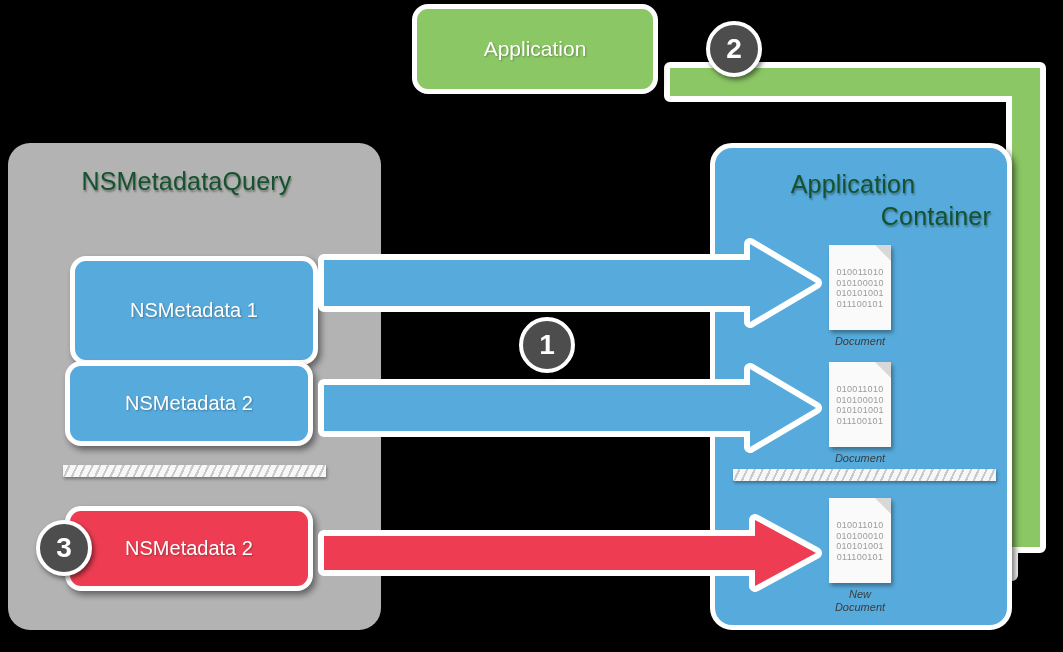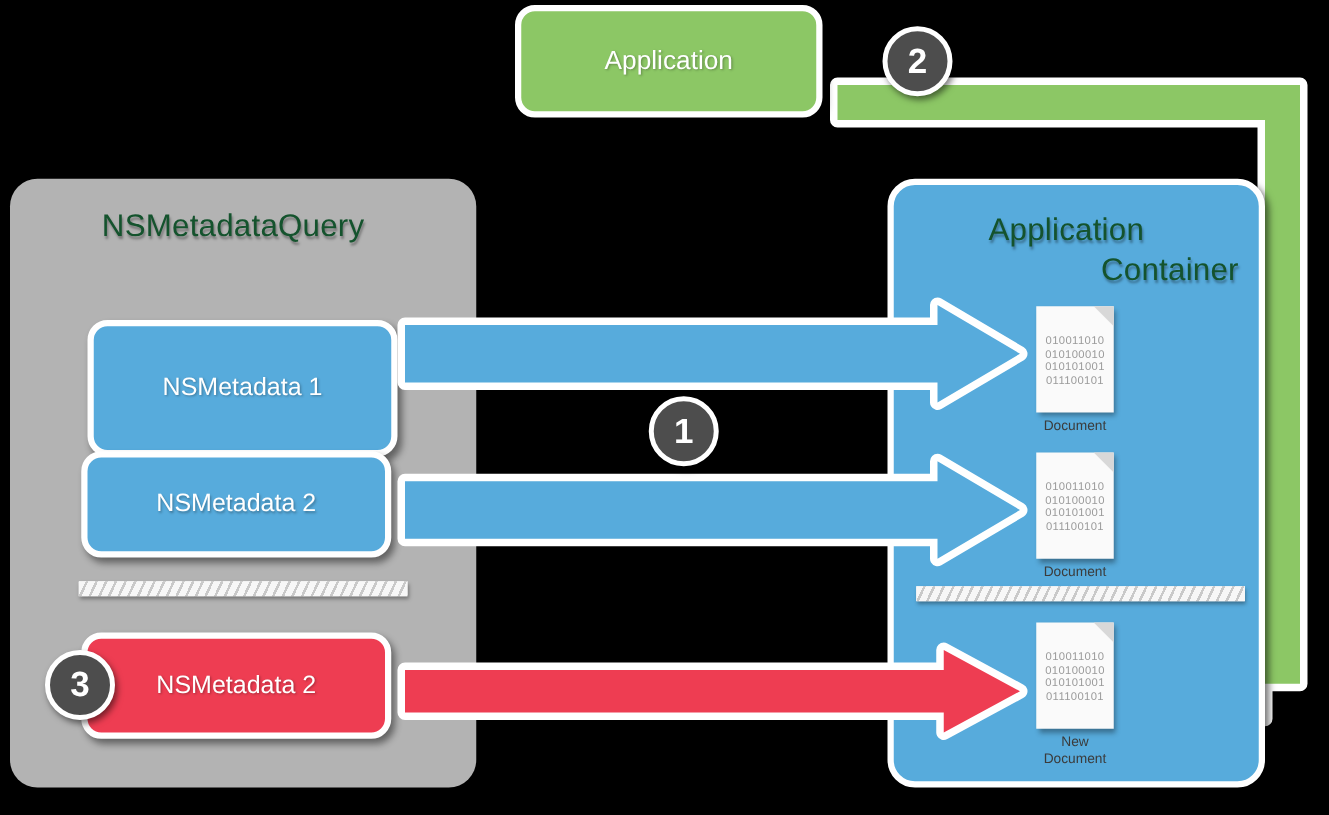--- a/index.html
+++ b/index.html
@@ -122,20 +122,21 @@
     line-height: 10.5px;
     color: #9b9b9b;
     letter-spacing: .3px;
     text-align: center;
   }
   .doc-label {
     margin-top: 5px;
     font-size: 11px;
     line-height: 13px;
     color: #3b3b3b;
+    font-style: italic;
   }
 
   
   .arrow-svg {
     position: absolute;
     overflow: visible;
   }
 </style>
 </head>
 <body>

